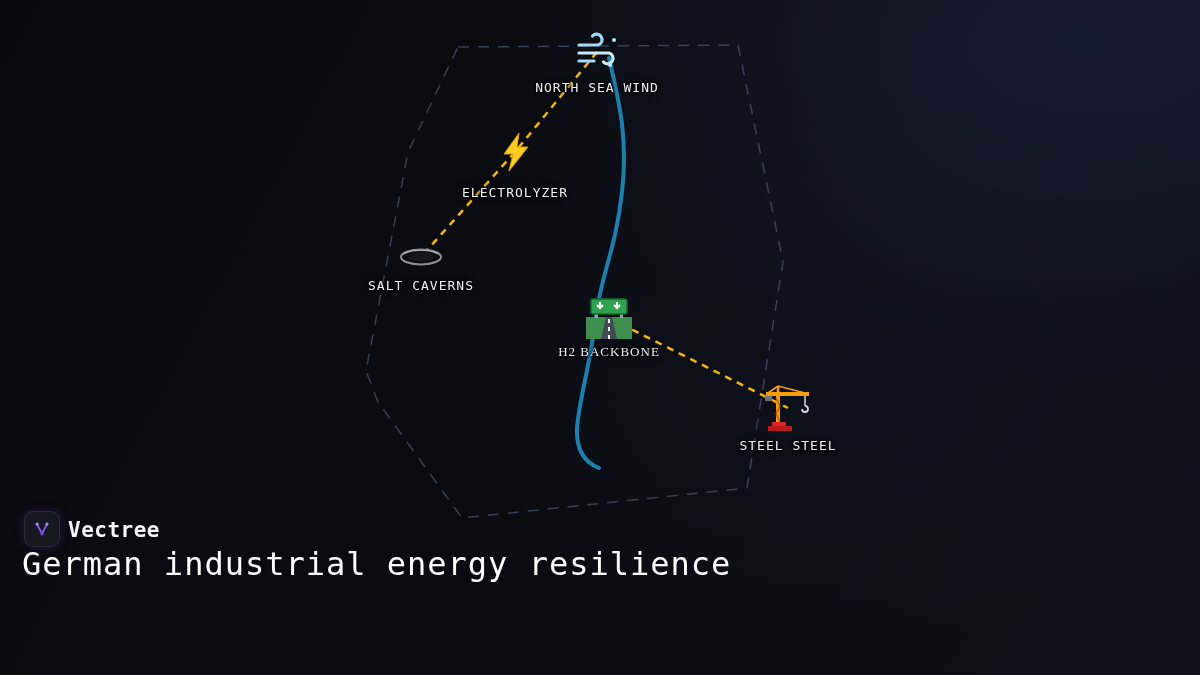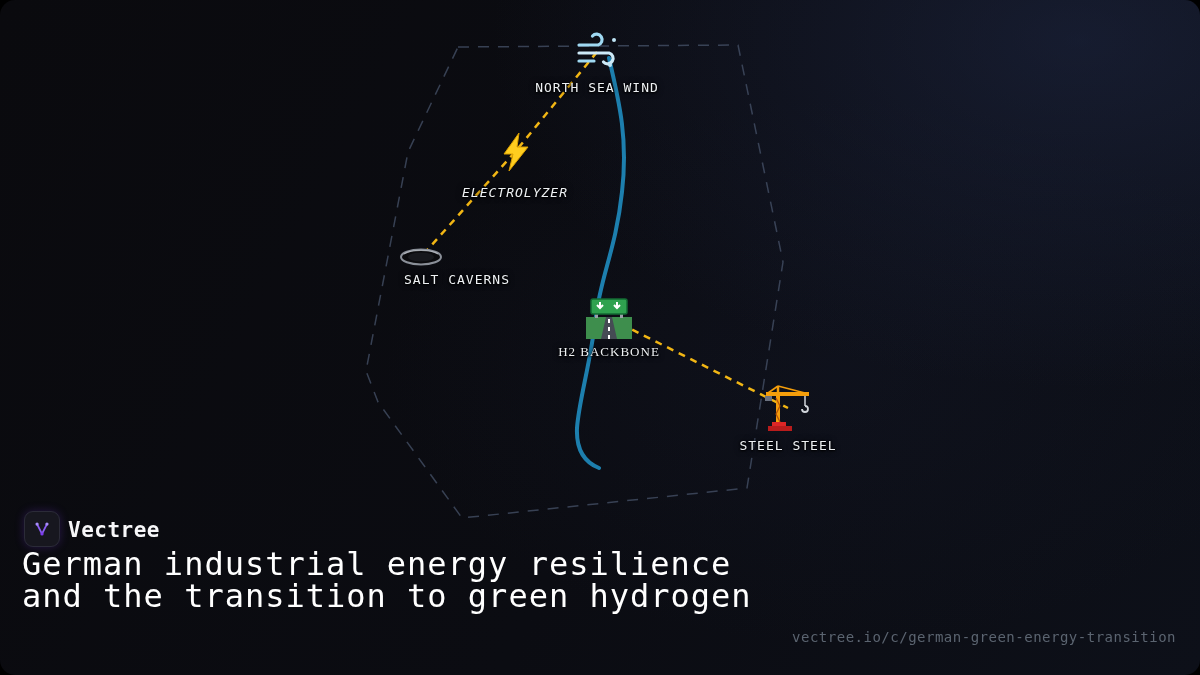--- a/index.html
+++ b/index.html
@@ -5,21 +5,20 @@
   html,body{margin:0;padding:0;background:#000;}
   .card{
     position:relative;
     width:1200px;height:675px;
     overflow:hidden;
     font-family:"DejaVu Sans Mono",monospace;
     background:
       radial-gradient(950px 560px at 90% 6%, rgba(38,50,88,0.40), rgba(0,0,0,0) 62%),
       radial-gradient(700px 420px at 70% 55%, rgba(24,30,52,0.25), rgba(0,0,0,0) 65%),
       linear-gradient(118deg,#0a0a0e 0%,#0b0c12 55%,#0d1019 100%);
-    border-radius: 15px;
   }
   svg#scene{position:absolute;inset:0;width:1200px;height:675px;display:block;}
   #nodes{position:absolute;inset:0;}
   .node{position:absolute;width:0;height:0;}
   .node .icon{position:absolute;left:0;top:0;transform:translate(-50%,-50%);display:block;line-height:0;}
   .nlabel{
     position:absolute;left:0;transform:translateX(-50%);
     white-space:nowrap;
     font:13px "DejaVu Sans Mono",monospace;
     letter-spacing:1px;
@@ -69,29 +68,29 @@
             <path d="M5 29 h15" stroke="#9fd9f2" stroke-width="3.2" fill="none" stroke-linecap="round"></path>
             <circle cx="40" cy="8" r="2" fill="#bfe4f5"></circle>
             <circle cx="36" cy="33" r="2" fill="#bfe4f5"></circle>
           </svg></span>
         <div class="nlabel" style="top: 28px;">NORTH SEA WIND</div>
       </div>
       <div class="node" style="left: 515px; top: 152px;">
         <span class="icon"><svg width="34" height="40" viewBox="0 0 34 40">
             <path d="M21 1 L6 22 L15 22 L11 39 L30 15 L19 15 Z" fill="#ffcd1f" stroke="#d99e00" stroke-width="1"></path>
           </svg></span>
-        <div class="nlabel" style="top: 33px; font-style: italic;">ELECTROLYZER</div>
+        <div class="nlabel" style="top: 33px;">ELECTROLYZER</div>
       </div>
       <div class="node" style="left: 421px; top: 257px;">
         <span class="icon"><svg width="46" height="20" viewBox="0 0 46 20">
             <ellipse cx="23" cy="10" rx="20" ry="7.5" fill="#0b0b0e" stroke="#8a8f98" stroke-width="2"></ellipse>
             <ellipse cx="23" cy="10" rx="13" ry="4.5" fill="#17181d"></ellipse>
             <path d="M6 7 a20 7.5 0 0 1 34 0" stroke="#c3c7cd" stroke-width="1.2" fill="none" opacity="0.7"></path>
           </svg></span>
-        <div class="nlabel" style="top: 15px; margin-left: 36px;">SALT CAVERNS</div>
+        <div class="nlabel" style="top: 21px;">SALT CAVERNS</div>
       </div>
       <div class="node" style="left: 609px; top: 318px;">
         <span class="icon"><svg width="46" height="42" viewBox="0 0 46 42">
             <rect x="0" y="20" width="46" height="22" fill="#3e8e4d"></rect>
             <polygon points="15,42 31,42 26,20 20,20" fill="#454b54"></polygon>
             <line x1="23" y1="22" x2="23" y2="42" stroke="#ffffff" stroke-width="2" stroke-dasharray="4 4"></line>
             <rect x="9" y="16" width="3" height="5" fill="#9aa0a8"></rect>
             <rect x="34" y="16" width="3" height="5" fill="#9aa0a8"></rect>
             <rect x="5" y="2" width="36" height="15" rx="2" fill="#2fa24f" stroke="#136b33" stroke-width="1.5"></rect>
             <path d="M14 5 v6 M11 8 l3 3 l3 -3" stroke="#ffffff" stroke-width="2" fill="none"></path>
@@ -123,18 +122,17 @@
     <div class="logo">
       <svg width="24" height="24" viewBox="0 0 34 34">
         <path d="M10 10 L17 24 L24 10" stroke="#8b5cf6" stroke-width="2.6" fill="none" stroke-linecap="round" stroke-linejoin="round"></path>
         <circle cx="10" cy="10" r="2.3" fill="#a78bfa"></circle>
         <circle cx="24" cy="10" r="2.3" fill="#a78bfa"></circle>
         <circle cx="17" cy="24" r="2.3" fill="#7c3aed"></circle>
       </svg>
     </div>
     <div class="brandname">Vectree</div>
 
-    <h1 class="title"><span>German industrial energy resilience</span><br><span>and the transition to green hydrogen</span><br></h1>
+    <h1 class="title"><span>German industrial energy resilience</span><br><br></h1>
 
-    <div class="url">vectree.io/c/german-green-energy-transition</div>
   </div>
 
 </div>
 
 </body></html>

